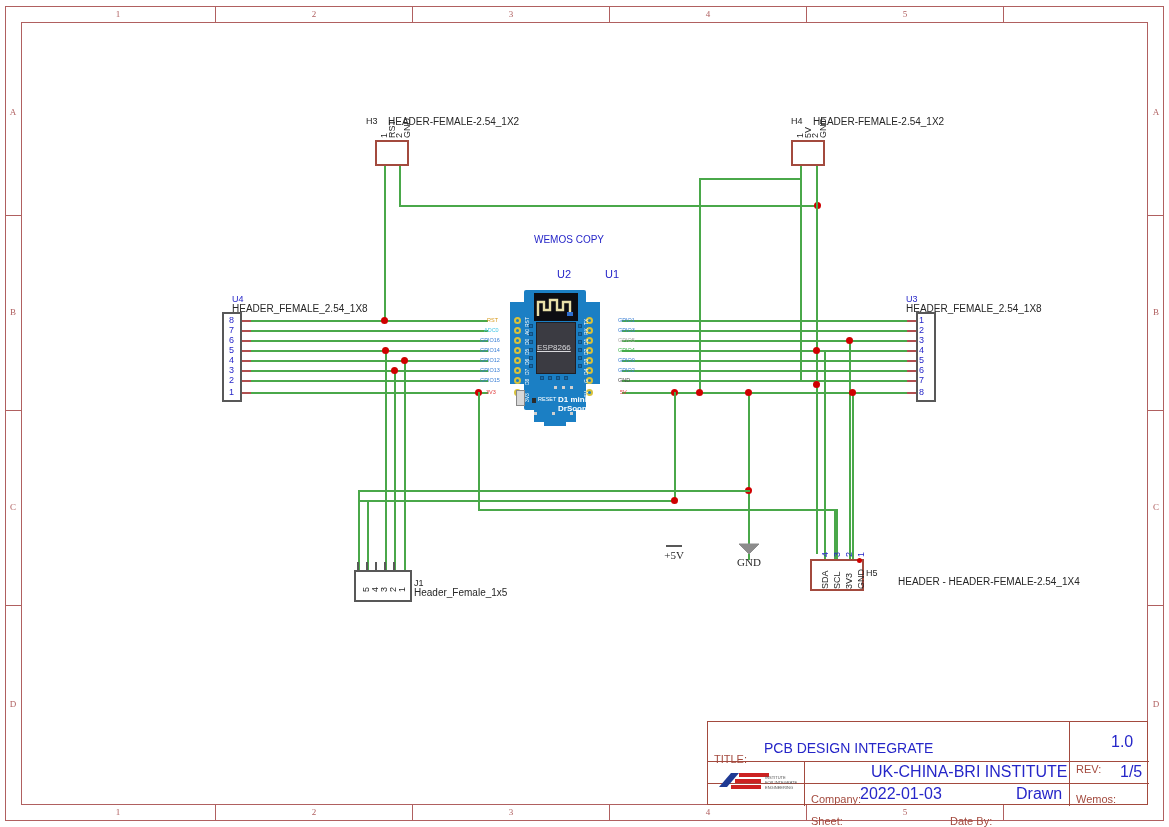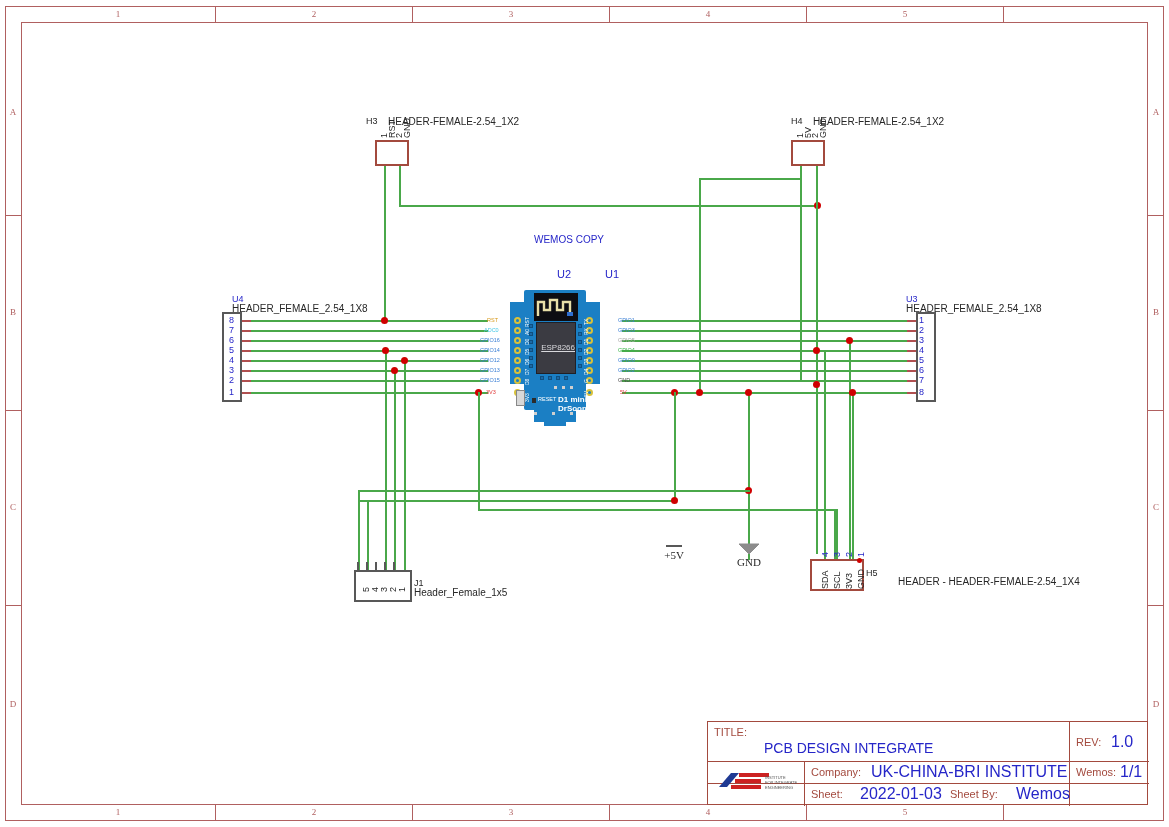--- a/index.html
+++ b/index.html
@@ -40,41 +40,41 @@
   .bd{position:absolute;background:#1b7fc4;}
   .bd-main{left:14px;top:0;width:62px;height:120px;border-radius:2px;}
   .bd-l{left:0px;top:12px;width:20px;height:82px;}
   .bd-r{left:70px;top:12px;width:20px;height:82px;}
   .bd-foot{left:24px;top:118px;width:42px;height:14px;}
   .bd-tab{left:34px;top:130px;width:22px;height:6px;}
   .blk{position:absolute;background:#0d0d12;}
   .ant-area{left:24px;top:3px;width:44px;height:28px;}
   .shield{position:absolute;left:26px;top:32px;width:40px;height:52px;
           background:#3b3b42;border:1px solid #202026;box-sizing:border-box;}
-  .shield-txt{position:absolute;left:0;top:20px;width:100%;text-align:right;
+  .shield-txt{position:absolute;left:0;top:20px;width:100%;text-align:left;
           color:#d8d8dc;font-size:8px;text-decoration:underline;}
   .pad{position:absolute;width:7px;height:7px;border-radius:50%;
        border:2px solid #d8c23a;box-sizing:border-box;background:#1b7fc4;}
   .spad{position:absolute;width:4px;height:4px;background:#1b6aa8;border:1px solid #0f4f80;box-sizing:border-box;}
   .silk{position:absolute;color:#ffffff;font-size:5px;line-height:5px;white-space:nowrap;}
   .silkb{position:absolute;color:#ffffff;font-weight:bold;font-size:8px;line-height:9px;white-space:nowrap;}
   .netlbl{position:absolute;font-size:5.5px;line-height:6px;white-space:nowrap;}
   .usb{position:absolute;left:6px;top:100px;width:9px;height:16px;background:#d8d8d8;border:1px solid #888;box-sizing:border-box;}
   .btn{position:absolute;width:4px;height:5px;background:#2b2b2b;}
 
   
   .pwrlbl{position:absolute;color:#262626;font-size:11px;line-height:12px;
           font-family:"Liberation Serif",serif;text-align:center;white-space:nowrap;}
   .pbar{position:absolute;height:2px;background:#585858;}
 
   
   #tblock{position:absolute;left:707px;top:721px;width:441px;height:84px;
           border:1px solid #a34a3e;box-sizing:border-box;}
   .tb-ln{position:absolute;background:#a34a3e;}
-  .tb-k{position:absolute;color:#a34a3e;font-size:11px;line-height:12px;white-space:nowrap;}
+  .tb-k{position:absolute;color:#a34a3e;font-size:11px;line-height:12px;white-space:nowrap;margin-top:27px;}
   .tb-v{position:absolute;color:#2626c8;font-size:16px;line-height:12px;white-space:nowrap;}
   .tb-title{position:absolute;color:#2626c8;font-size:14px;line-height:16px;white-space:nowrap;}
   #logo{position:absolute;left:717px;top:769px;width:84px;height:28px;}
 </style>
 </head>
 <body>
 
 <div id="sheet">
 
   <div class="frm frm-outer"></div>
@@ -387,26 +387,26 @@
     <div class="tb-ln" style="left:96px;top:39px;width:1px;height:45px;"></div>
 
     <div class="tb-k" style="left:6px;top:4px;">TITLE:</div>
     <div class="tb-title" style="left:56px;top:18px;">PCB DESIGN INTEGRATE</div>
     <div class="tb-k" style="left:368px;top:14px;">REV:</div>
     <div class="tb-v" style="left:403px;top:14px;">1.0</div>
 
     <div class="tb-k" style="left:103px;top:44px;">Company:</div>
     <div class="tb-v" style="left:163px;top:44px;">UK-CHINA-BRI INSTITUTE</div>
     <div class="tb-k" style="left:368px;top:44px;">Wemos:</div>
-    <div class="tb-v" style="left:412px;top:44px;">1/1</div>
+    <div class="tb-v" style="left:412px;top:44px;">1/5</div>
 
     <div class="tb-k" style="left:103px;top:66px;">Sheet:</div>
     <div class="tb-v" style="left:152px;top:66px;">2022-01-03</div>
-    <div class="tb-k" style="left:242px;top:66px;">Sheet By:</div>
-    <div class="tb-v" style="left:308px;top:66px;">Wemos</div>
+    <div class="tb-k" style="left:242px;top:66px;">Date By:</div>
+    <div class="tb-v" style="left:308px;top:66px;">Drawn</div>
   </div>
 
   <svg id="logo" viewBox="0 0 84 28">
     <polygon points="2,18 14,4 22,4 10,18" fill="#1f3a93"></polygon>
     <rect x="22" y="4" width="30" height="4" fill="#cc2222"></rect>
     <rect x="18" y="10" width="26" height="4" fill="#cc2222"></rect>
     <rect x="14" y="16" width="30" height="4" fill="#cc2222"></rect>
     <text x="48" y="10" font-size="4" fill="#555" font-family="Liberation Sans, sans-serif">INSTITUTE</text>
     <text x="48" y="15" font-size="4" fill="#555" font-family="Liberation Sans, sans-serif">FOR INTEGRATE</text>
     <text x="48" y="20" font-size="4" fill="#555" font-family="Liberation Sans, sans-serif">ENGINEERING</text>

